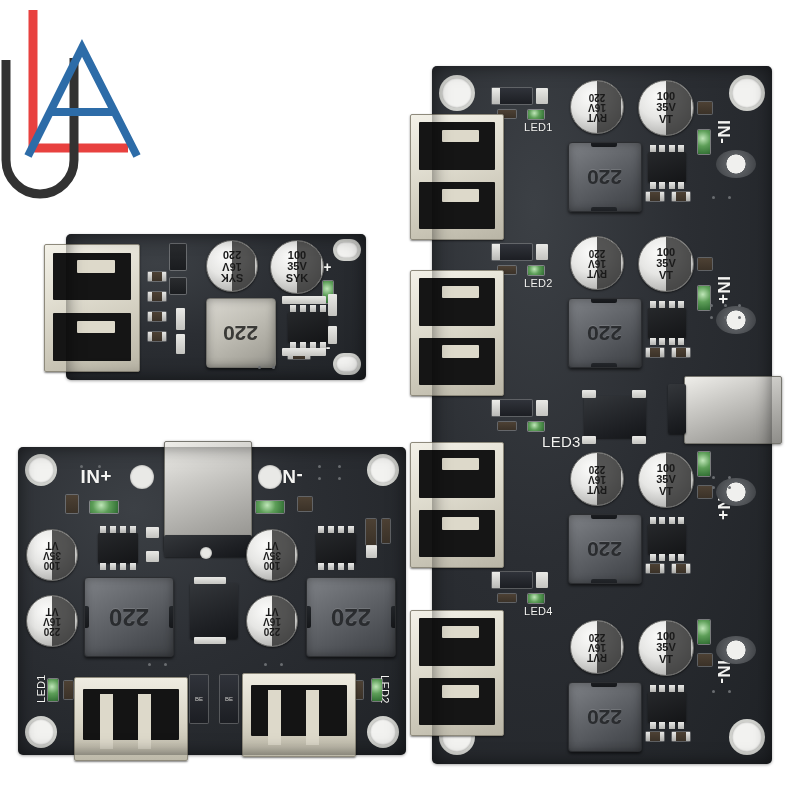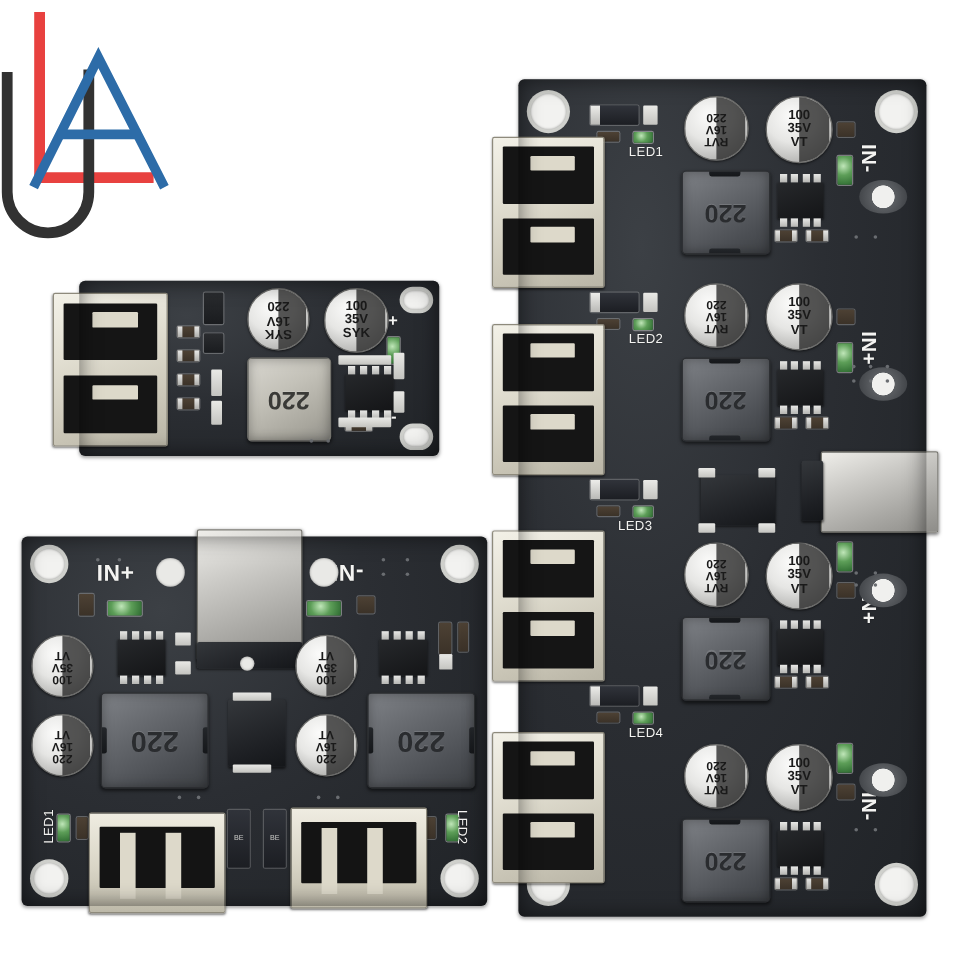--- a/index.html
+++ b/index.html
@@ -647,21 +647,21 @@
         <i style="left:292px; top:250px;"></i>
         <i style="left:306px; top:250px;"></i>
       </div>
 
       <div class="diode" style="left:60px; top:334px; width:40px; height:16px;">
         <div class="band"></div>
       </div>
       <div class="smd white" style="left:104px; top:334px; width:12px; height:16px;"></div>
       <div class="smd" style="left:66px; top:356px; width:18px; height:8px;"></div>
       <div class="led" style="left:96px; top:356px; width:16px; height:9px;"></div>
-      <div class="silk small" style="left:83px; top:368px; font-size:11px;">LED3</div>
+      <div class="silk small" style="left:110px; top:368px; font-size:15px;">LED3</div>
 
       <div class="cap r180" style="left:138px; top:386px; width:52px; height:52px;">
         <div class="stripe"></div>
         <div class="txt" style="font-size:10px;">
           <span>RVT</span>
           <span>16V</span>
           <span>220</span>
         </div>
       </div>
       <div class="cap" style="left:206px; top:386px; width:54px; height:54px;">

